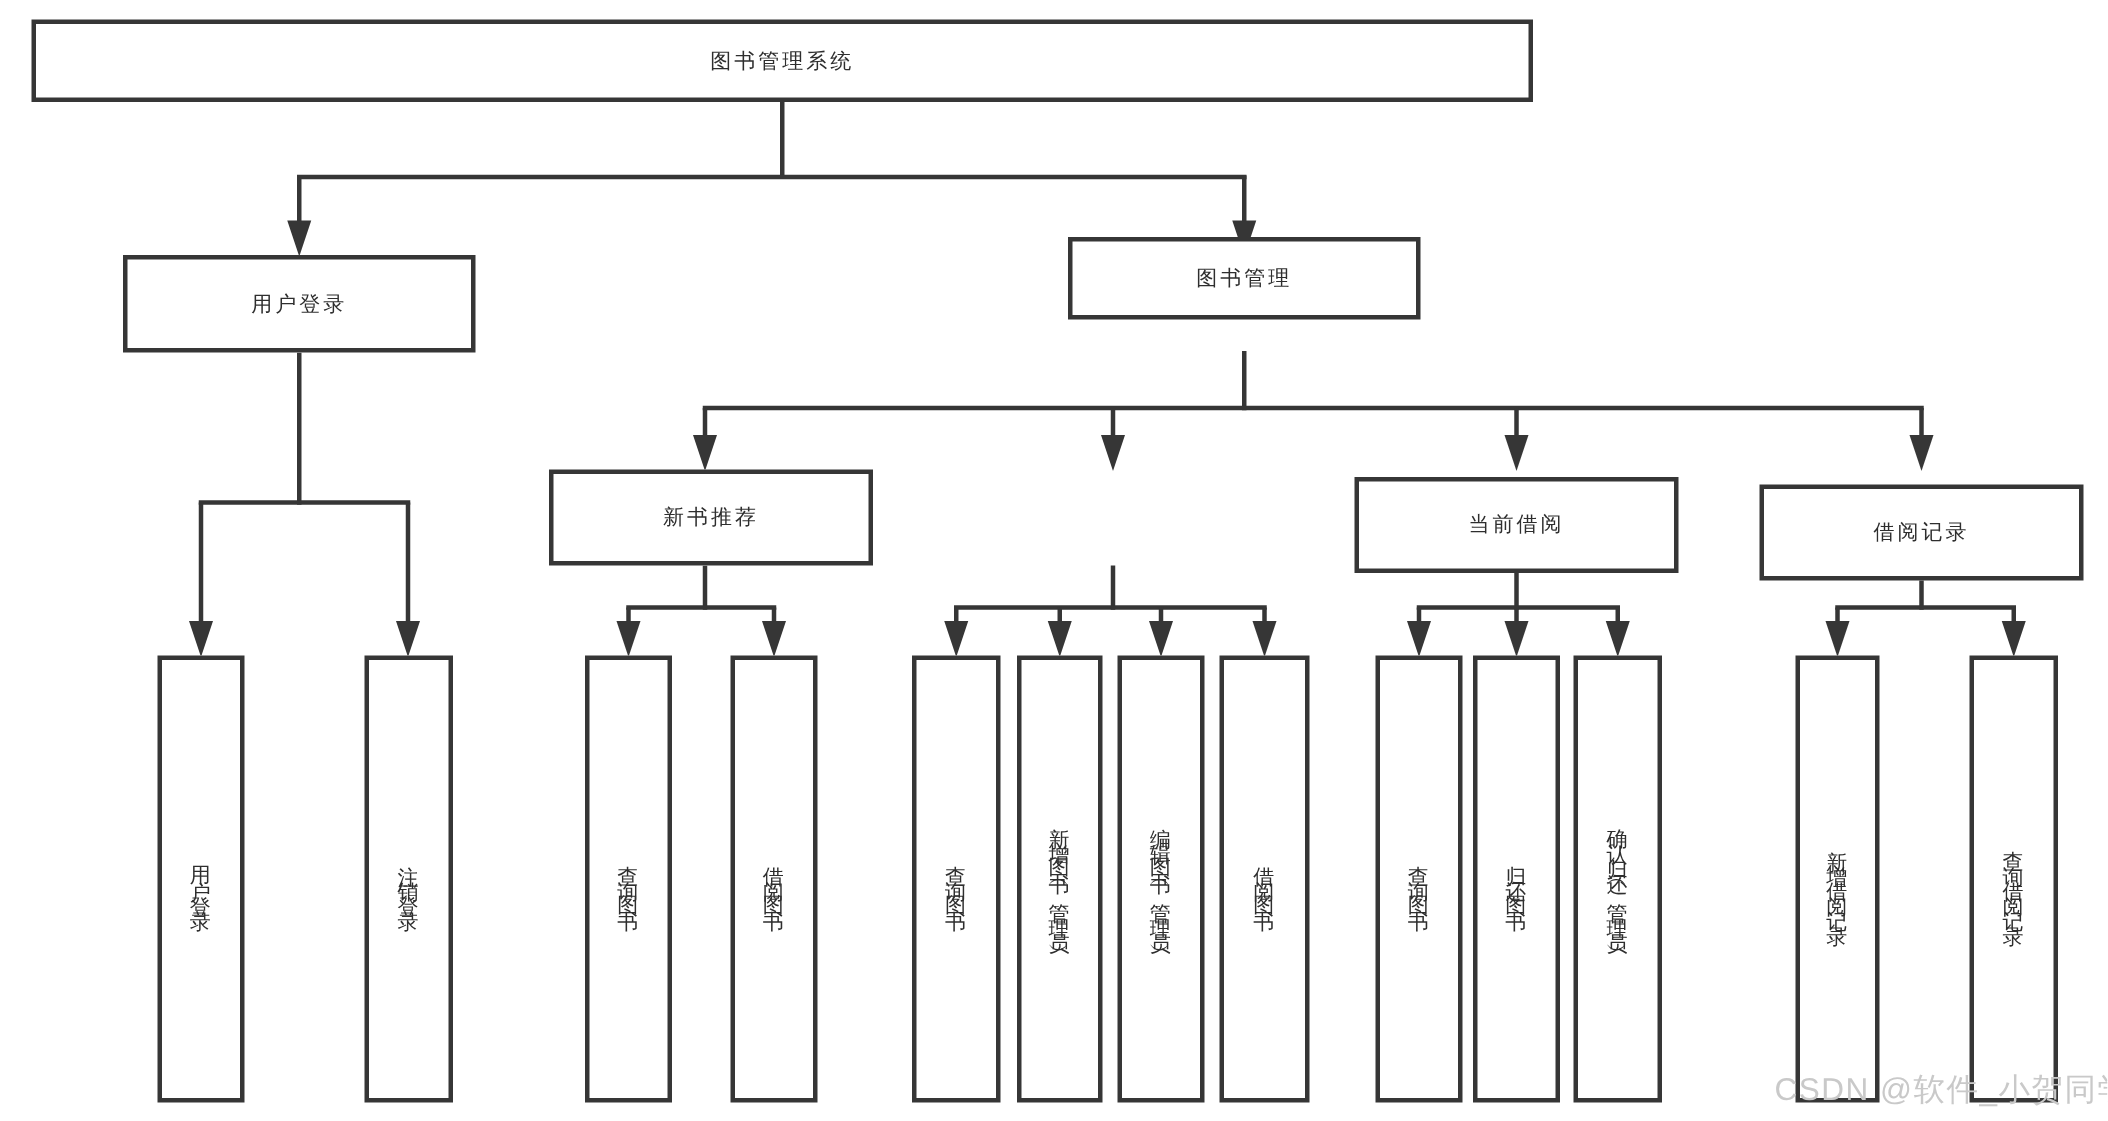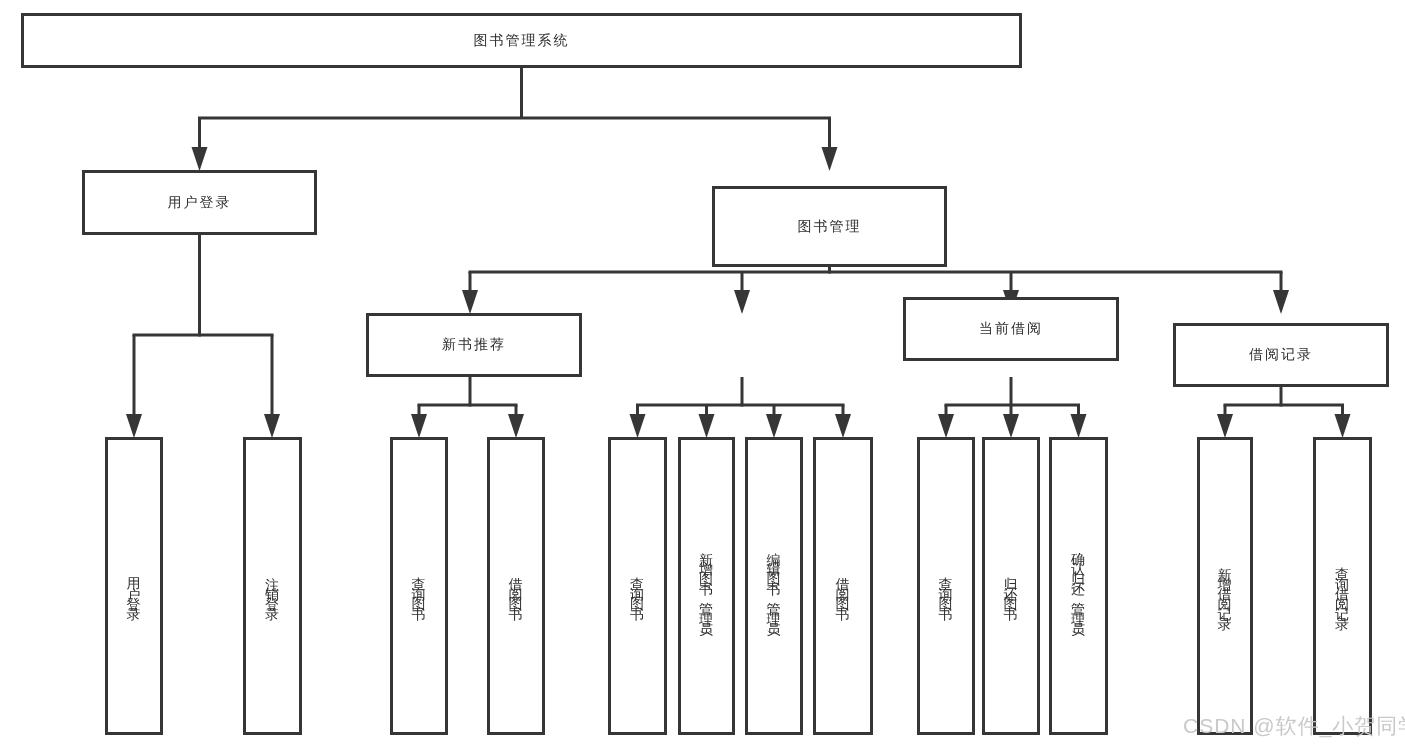--- a/index.html
+++ b/index.html
@@ -123,24 +123,24 @@
       <path d="M1003 414 L1019 414 L1011 438 Z"></path>
       <path d="M1070.5 414 L1086.5 414 L1078.5 438 Z"></path>
       <path d="M1217 414 L1233 414 L1225 438 Z"></path>
       <path d="M1334.5 414 L1350.5 414 L1342.5 438 Z"></path>
     </g>
   </svg>
 
   <div class="box" style="left:21px; top:13px; width:1001px; height:55px;">图书管理系统</div>
 
   <div class="box" style="left:82px; top:170px; width:235px; height:65px;">用户登录</div>
-  <div class="box" style="left:712px; top:186px; width:235px; height:81px;">图书管理</div>
+  <div class="box" style="left:712px; top:158px; width:235px; height:55px;">图书管理</div>
 
   <div class="box" style="left:366px; top:313px; width:216px; height:64px;">新书推荐</div>
-  <div class="box" style="left:903px; top:297px; width:216px; height:64px;">当前借阅</div>
+  <div class="box" style="left:903px; top:318px; width:216px; height:64px;">当前借阅</div>
   <div class="box" style="left:1173px; top:323px; width:216px; height:64px;">借阅记录</div>
 
   <div class="box vbox" style="left:105px; top:437px; width:58px; height:298px;">用户登录</div>
   <div class="box vbox" style="left:243px; top:437px; width:59px; height:298px;">注销登录</div>
 
   <div class="box vbox" style="left:390px; top:437px; width:58px; height:298px;">查询图书</div>
   <div class="box vbox" style="left:487px; top:437px; width:58px; height:298px;">借阅图书</div>
 
   <div class="box vbox" style="left:608px; top:437px; width:59px; height:298px;">查询图书</div>
   <div class="box vbox" style="left:678px; top:437px; width:57px; height:298px;">新增图书（管理员）</div>

